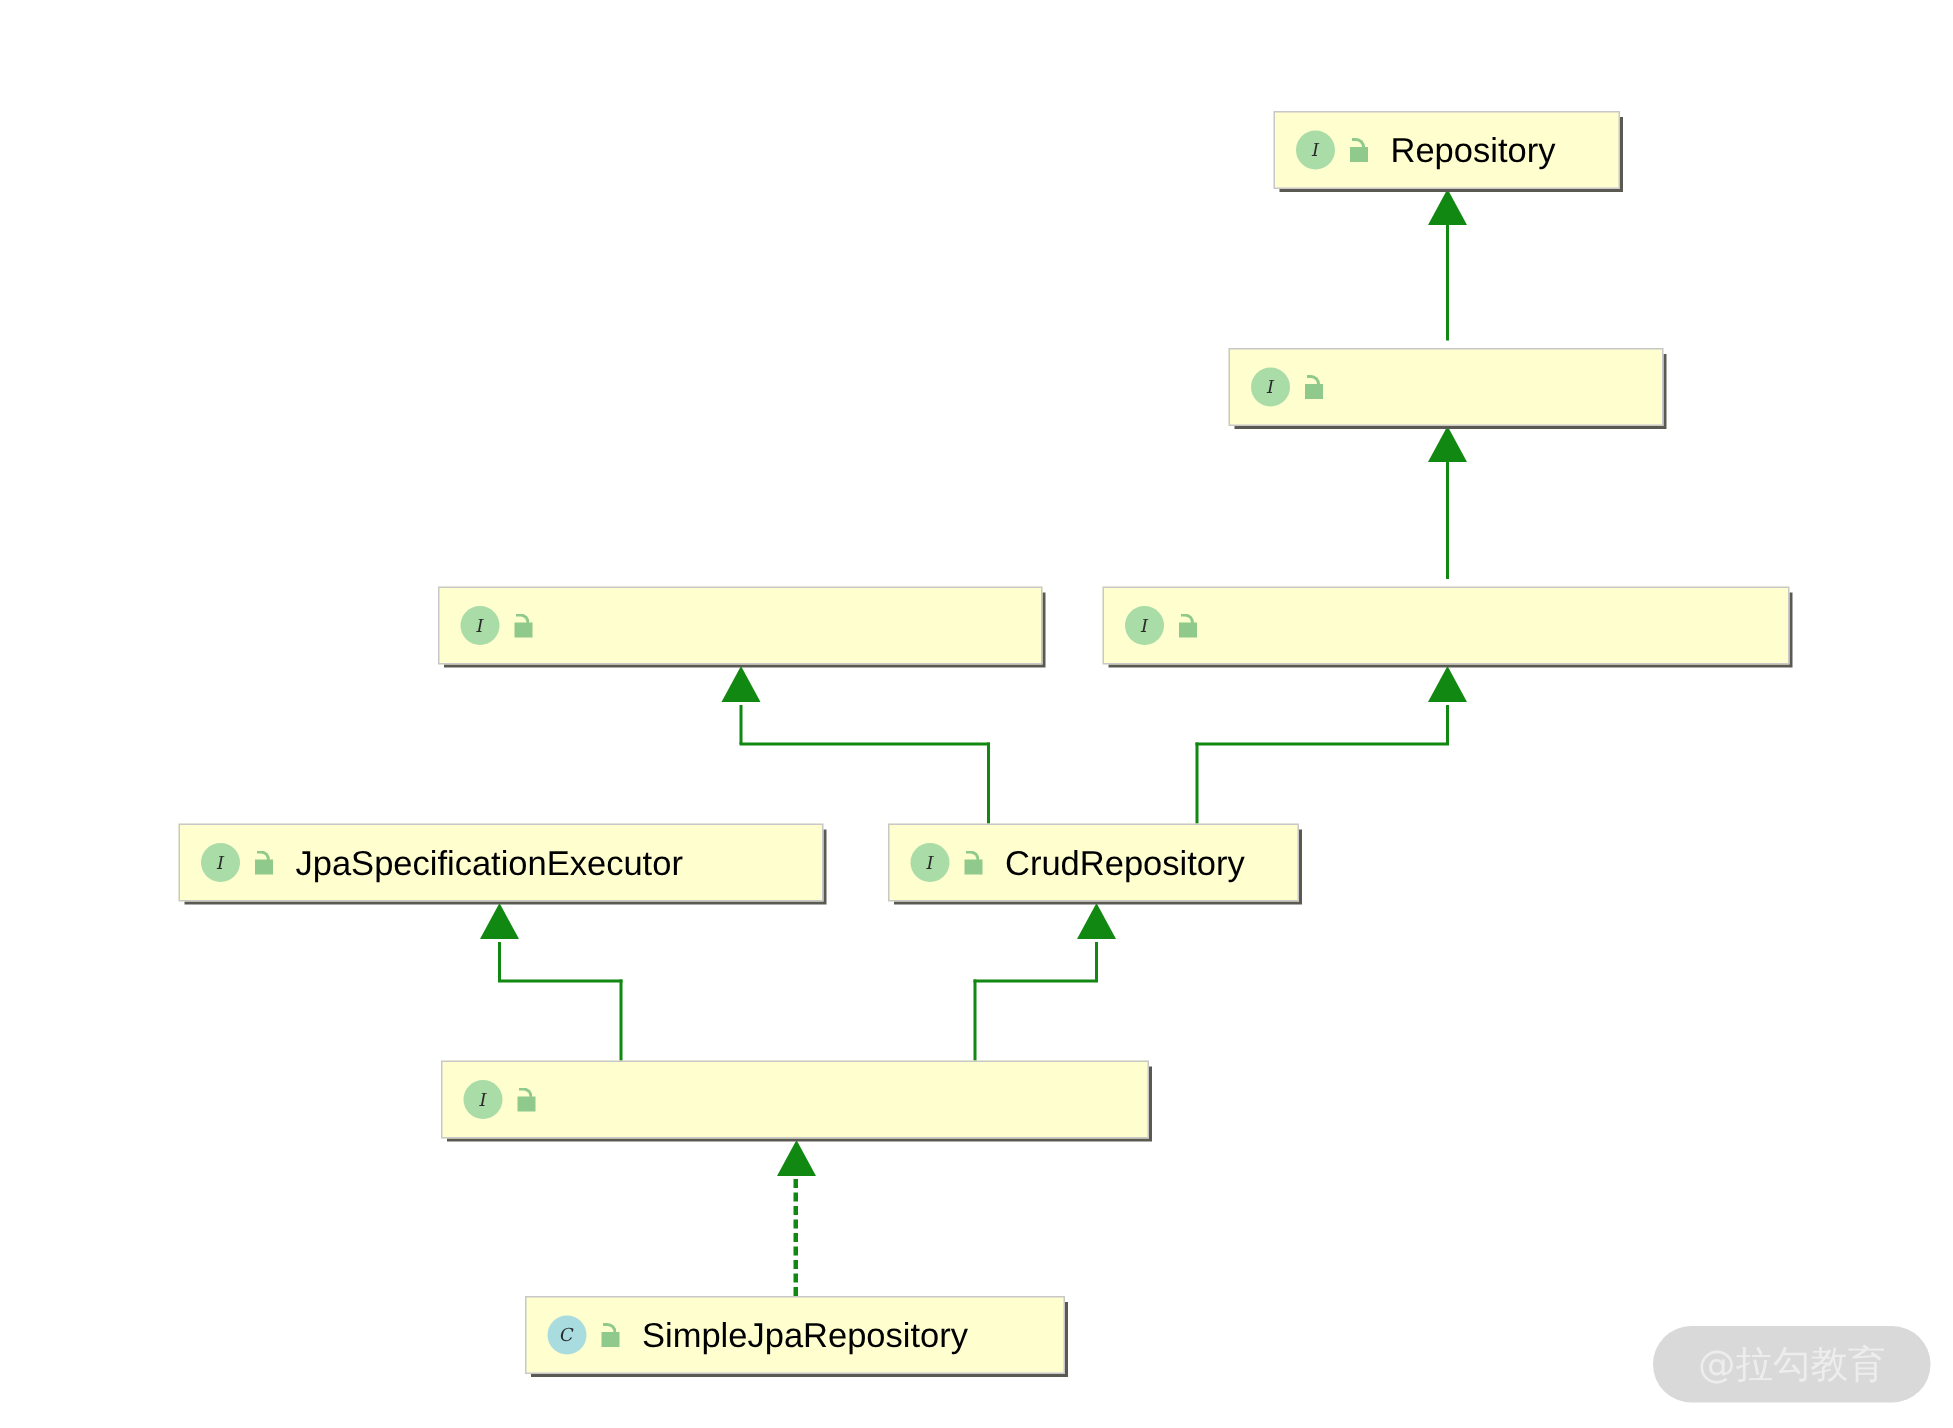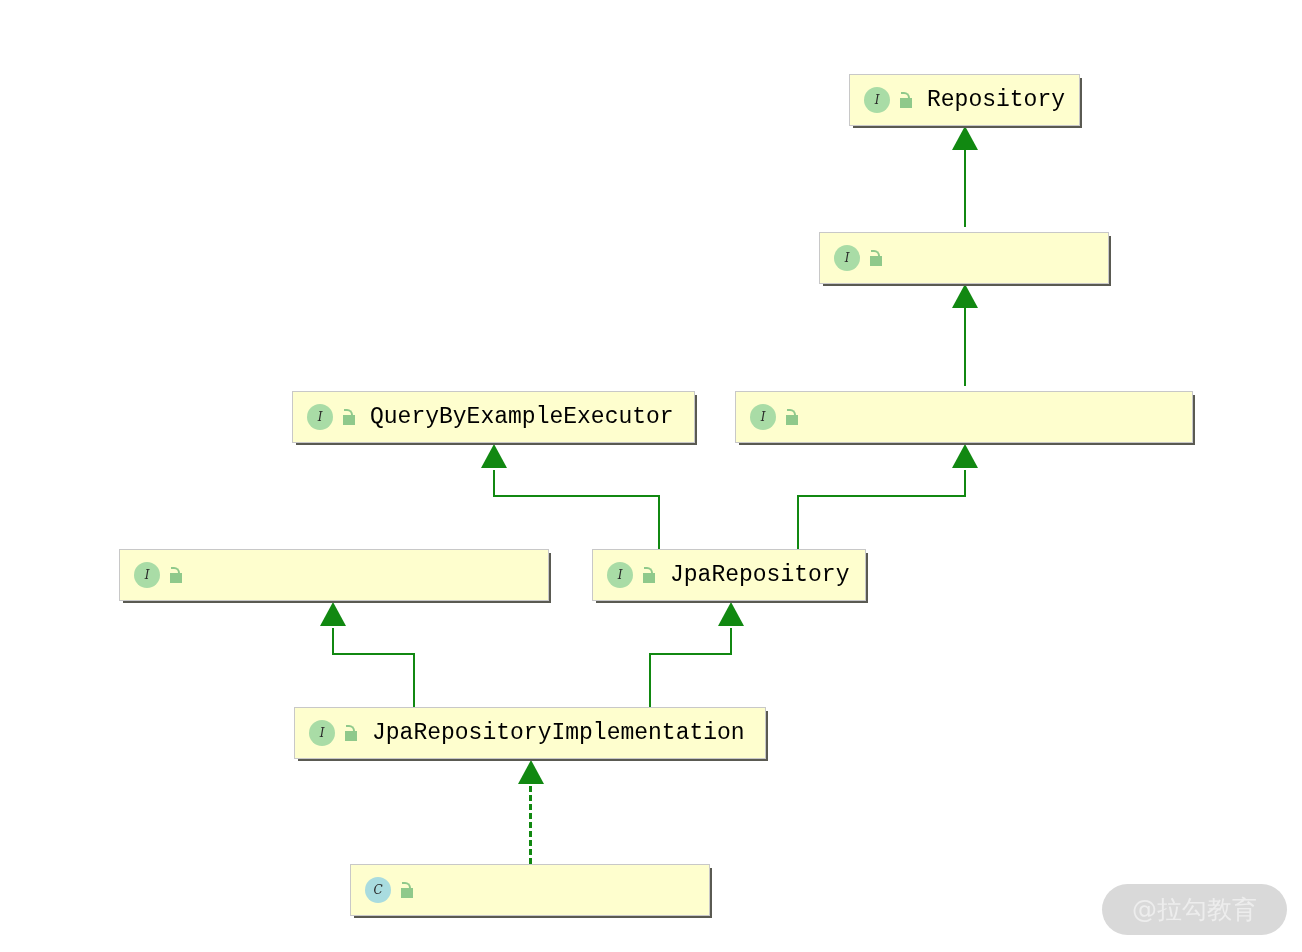--- a/index.html
+++ b/index.html
@@ -49,21 +49,21 @@
   .lock .shackle{
     position:absolute;left:3px;top:0;
     width:9px;height:8px;
     border:2px solid #8FC98B;
     border-bottom:none;
     border-left:none;
     border-radius:0 6px 0 0;
     box-sizing:border-box;
   }
   .node .nm{
-    font-family:Liberation Mono, monospace;
+    font-family:Liberation Sans, sans-serif;
     font-size:23px;
     color:#000000;
     white-space:nowrap;
     letter-spacing:0px;
   }
 
   
   .seg{position:absolute;background:#118811;z-index:2;}
   .seg.v{width:2px;}
   .seg.h{height:2px;}
@@ -145,60 +145,60 @@
         <span class="body"></span>
       </span>
   </div>
 
   <div class="node iface" style="left:292px;top:391px;width:403px;height:52px;">
     <span class="stereo">I</span>
     <span class="lock">
         <span class="shackle"></span>
         <span class="body"></span>
       </span>
-    <span class="nm">QueryByExampleExecutor</span>
   </div>
 
   <div class="node iface" style="left:735px;top:391px;width:458px;height:52px;">
     <span class="stereo">I</span>
     <span class="lock">
         <span class="shackle"></span>
         <span class="body"></span>
       </span>
   </div>
 
   <div class="node iface" style="left:119px;top:549px;width:430px;height:52px;">
     <span class="stereo">I</span>
     <span class="lock">
         <span class="shackle"></span>
         <span class="body"></span>
       </span>
+    <span class="nm">JpaSpecificationExecutor</span>
   </div>
 
   <div class="node iface" style="left:592px;top:549px;width:274px;height:52px;">
     <span class="stereo">I</span>
     <span class="lock">
         <span class="shackle"></span>
         <span class="body"></span>
       </span>
-    <span class="nm">JpaRepository</span>
+    <span class="nm">CrudRepository</span>
   </div>
 
   <div class="node iface" style="left:294px;top:707px;width:472px;height:52px;">
     <span class="stereo">I</span>
     <span class="lock">
         <span class="shackle"></span>
         <span class="body"></span>
       </span>
-    <span class="nm">JpaRepositoryImplementation</span>
   </div>
 
   <div class="node klass" style="left:350px;top:864px;width:360px;height:52px;">
     <span class="stereo">C</span>
     <span class="lock">
         <span class="shackle"></span>
         <span class="body"></span>
       </span>
+    <span class="nm">SimpleJpaRepository</span>
   </div>
 
   <div id="watermark">@拉勾教育</div>
 
 </div>
 
 </body></html>

